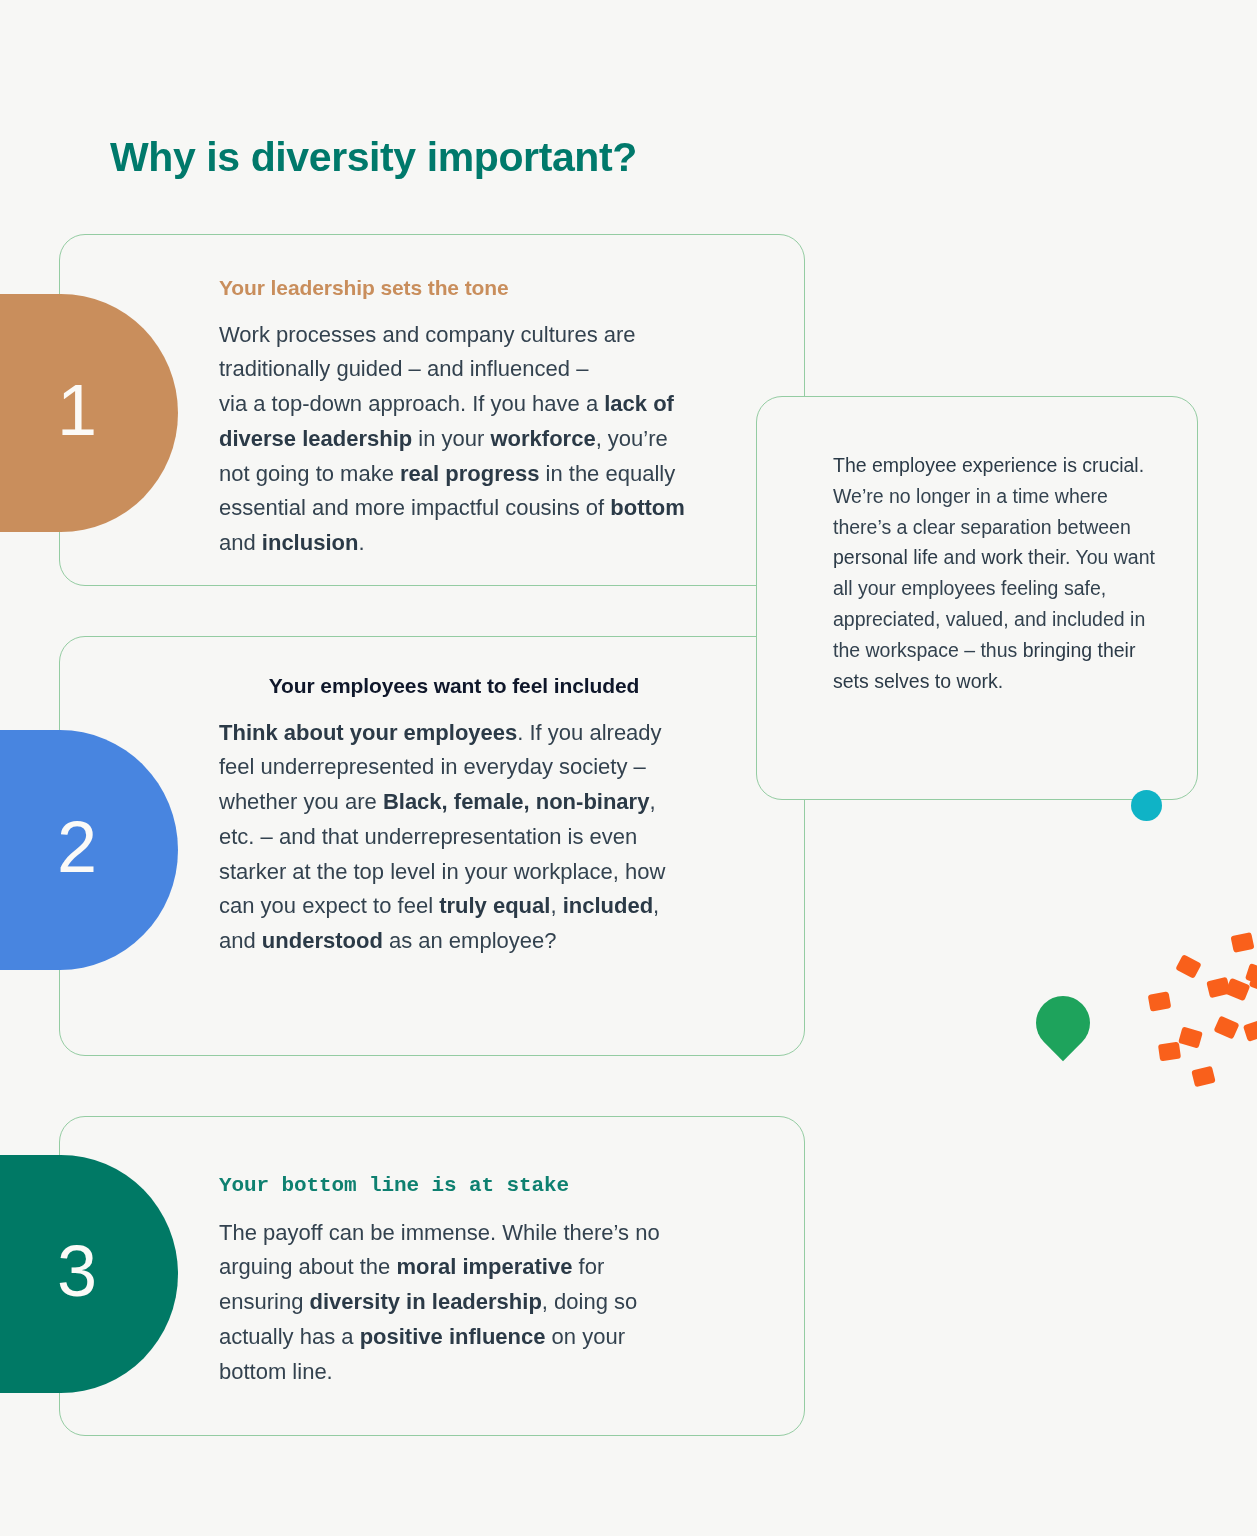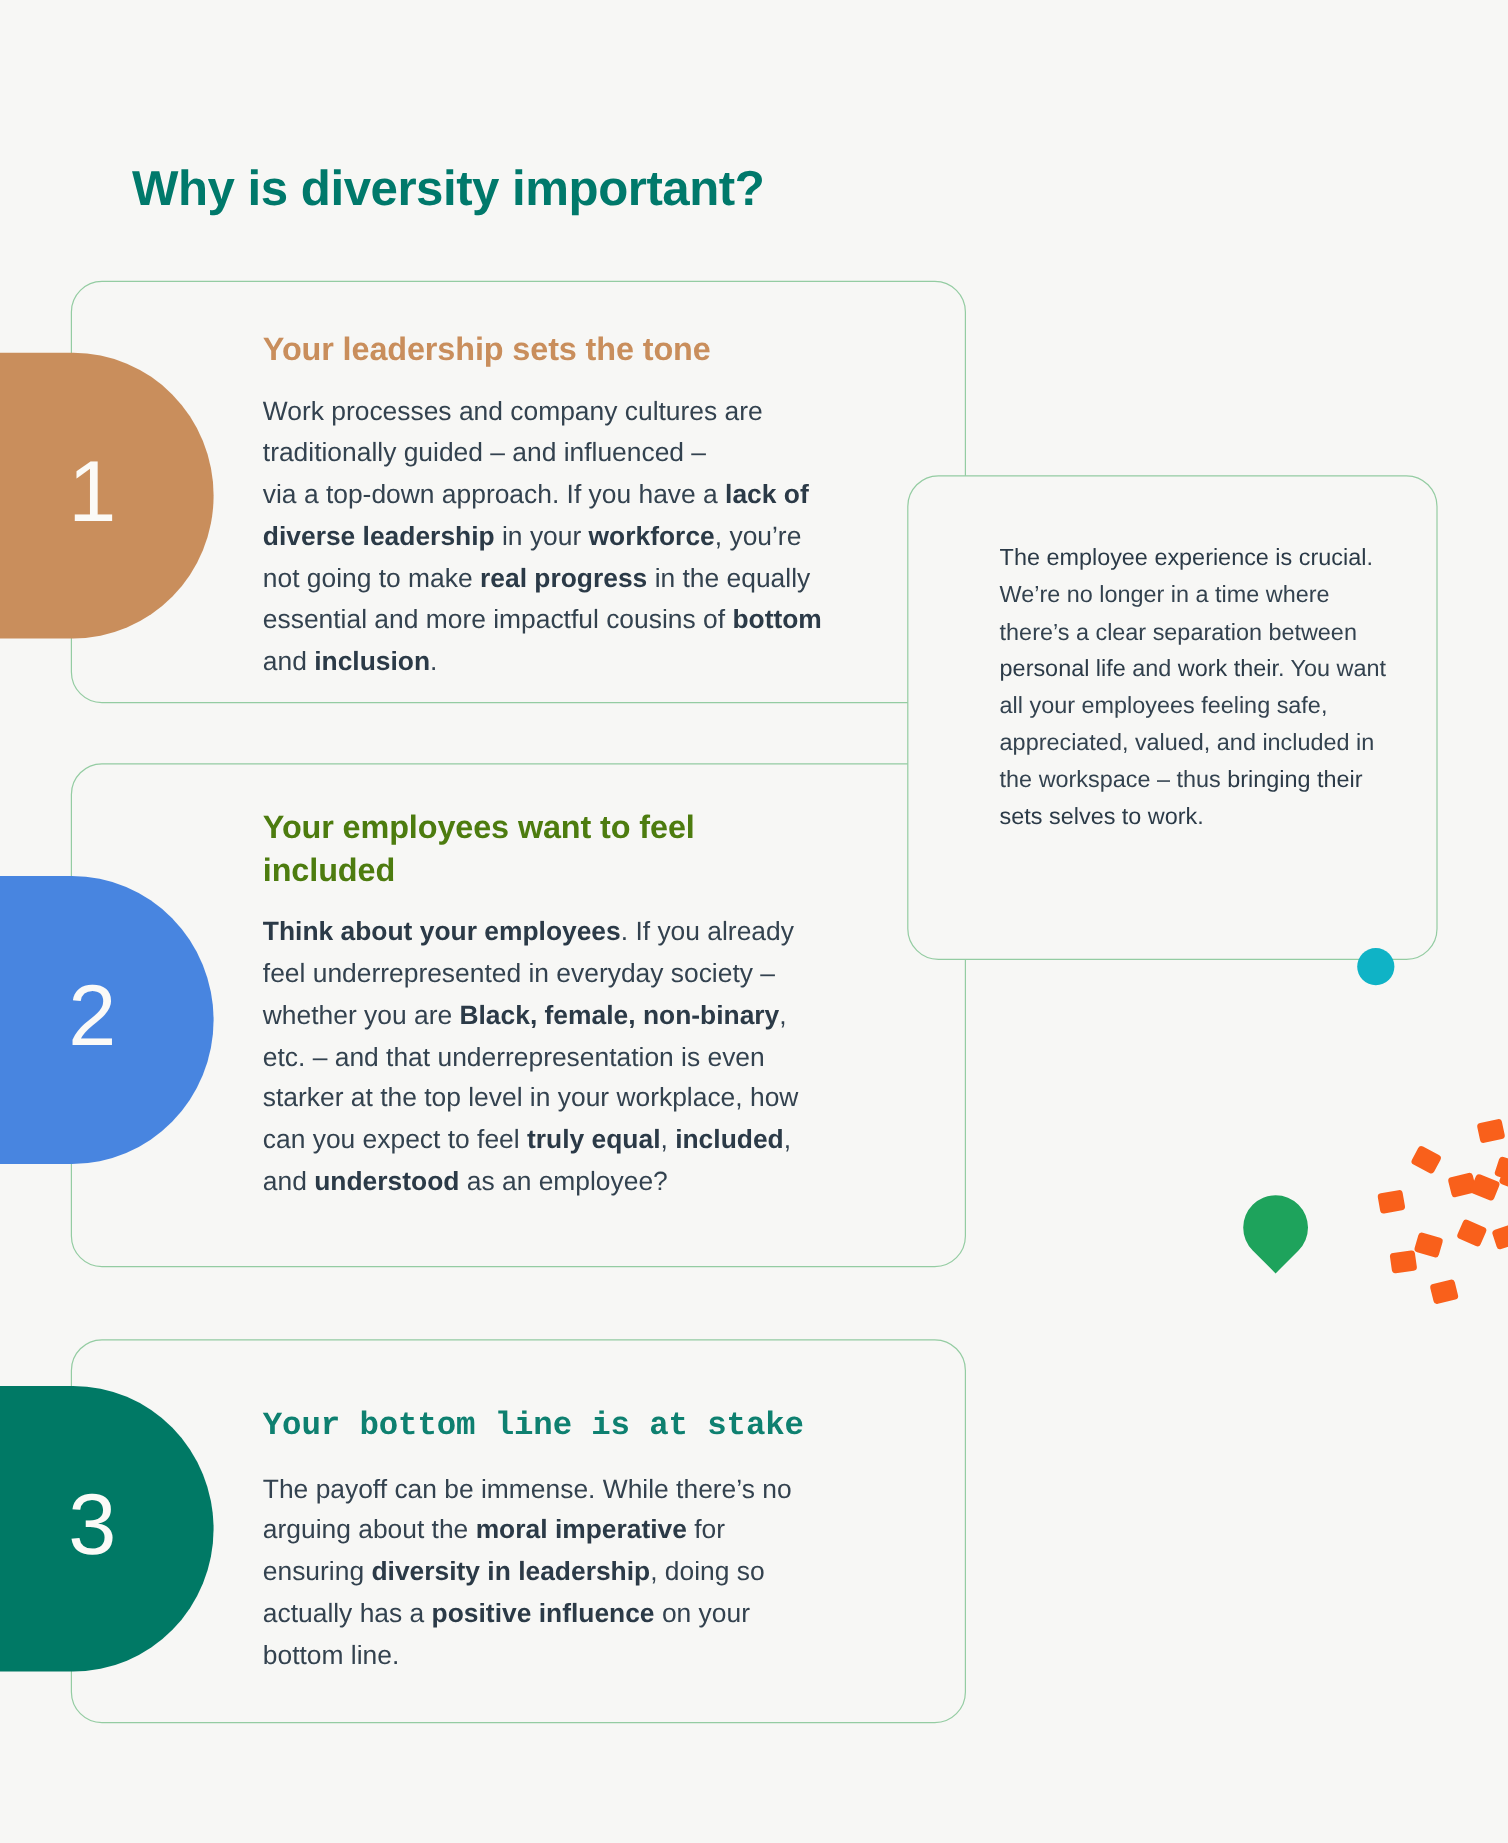--- a/index.html
+++ b/index.html
@@ -85,28 +85,28 @@
     position: absolute;
     left: 219px;
     width: 470px;
     z-index: 5;
   }
   #body-1 { top: 274px; }
   #body-2 { top: 672px; }
   #body-3 { top: 1172px; }
 
   .card-heading {
-    font-size: 27px;
+    font-size: 21px;
     font-weight: bold;
     line-height: 1.32;
     letter-spacing: -0.1px;
     margin-bottom: 16px;
   }
   #heading-1 { color: #C98E5C; }
-  #heading-2 { color: #4d7c0f; }
+  #heading-2 { color: #0f172a; text-align: center; }
   #heading-3 { color: #0E8070; font-family: Liberation Mono, monospace; }
 
   .card-text {
     font-size: 22px;
     line-height: 1.58;
     color: #33424F;
   }
   .card-text b { font-weight: bold; color: #2B3A47; }
 
   

